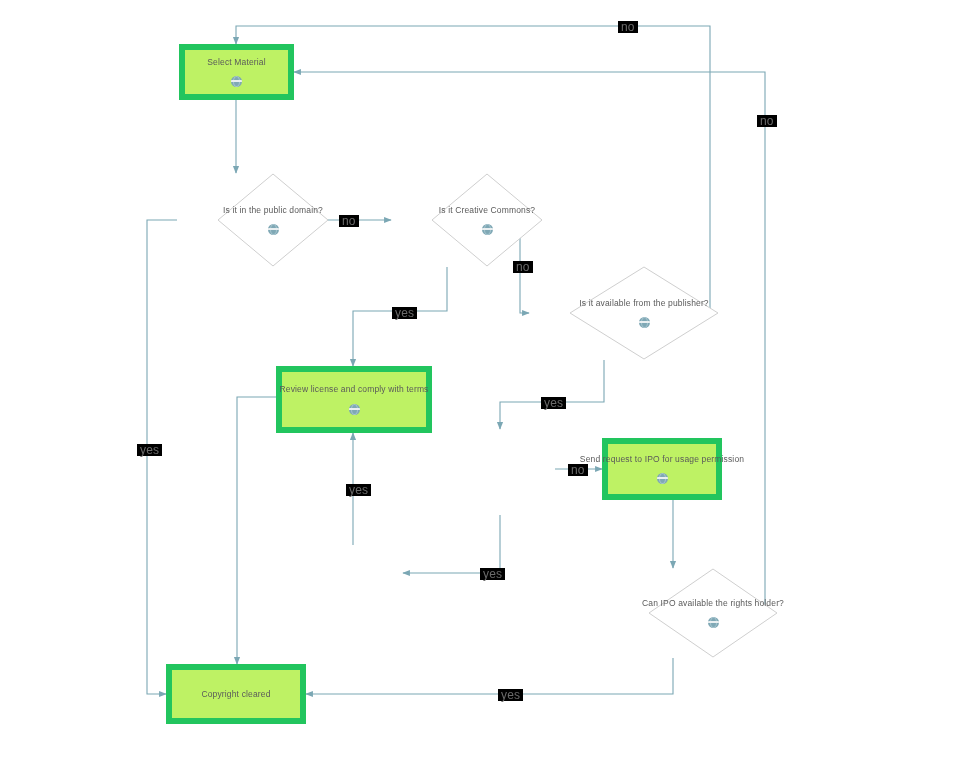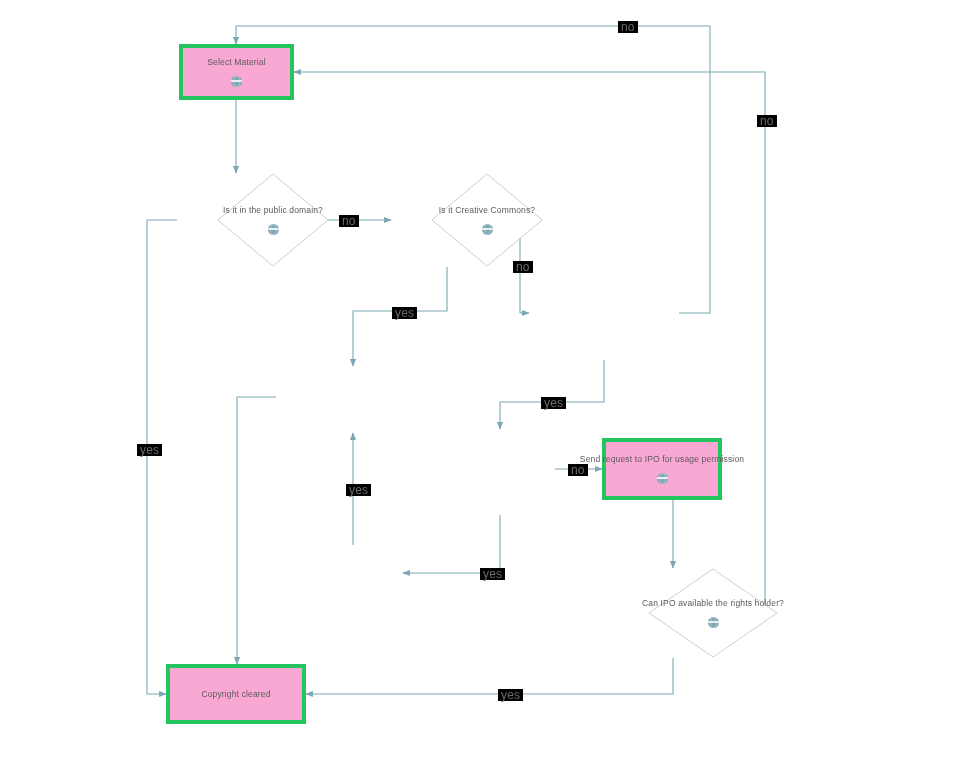--- a/index.html
+++ b/index.html
@@ -29,22 +29,22 @@
   }
   .node {
     position: absolute;
     box-sizing: border-box;
     display: flex;
     flex-direction: column;
     align-items: center;
     justify-content: center;
   }
   .node.process {
-    border: 4px solid #22c55e;
-    background: #f9a8d4;
+    border: 6px solid #22c55e;
+    background: #bef264;
   }
   .node.decision {
     background: transparent;
     margin-left: 40px;
   }
   .diamond-shape {
     position: absolute;
     left: 0;
     top: 0;
     width: 100%;
@@ -159,21 +159,32 @@
   </div>
 
   <div class="node decision" style="left:391px; top:173px; width:112px; height:94px;">
     <svg class="diamond-shape" viewBox="0 0 112 94" preserveAspectRatio="none">
       <polygon points="56,1 111,47 56,93 1,47" fill="#ffffff" stroke="#cfcfcf" stroke-width="1"></polygon>
     </svg>
     <div class="node-label">Is it Creative Commons?</div>
     <div class="node-icon"></div>
   </div>
 
-
+  <div class="node decision" style="left:529px; top:266px; width:150px; height:94px;">
+    <svg class="diamond-shape" viewBox="0 0 150 94" preserveAspectRatio="none">
+      <polygon points="75,1 149,47 75,93 1,47" fill="#ffffff" stroke="#cfcfcf" stroke-width="1"></polygon>
+    </svg>
+    <div class="node-label">Is it available from the publisher?</div>
+    <div class="node-icon"></div>
+  </div>
+
+  <div class="node process" style="left:276px; top:366px; width:156px; height:67px;">
+    <div class="node-label">Review license and comply with terms</div>
+    <div class="node-icon"></div>
+  </div>
 
 
   <div class="node process" style="left:602px; top:438px; width:120px; height:62px;">
     <div class="node-label">Send request to IPO for usage permission</div>
     <div class="node-icon"></div>
   </div>
 
 
   <div class="node decision" style="left:608px; top:568px; width:130px; height:90px;">
     <svg class="diamond-shape" viewBox="0 0 130 90" preserveAspectRatio="none">

